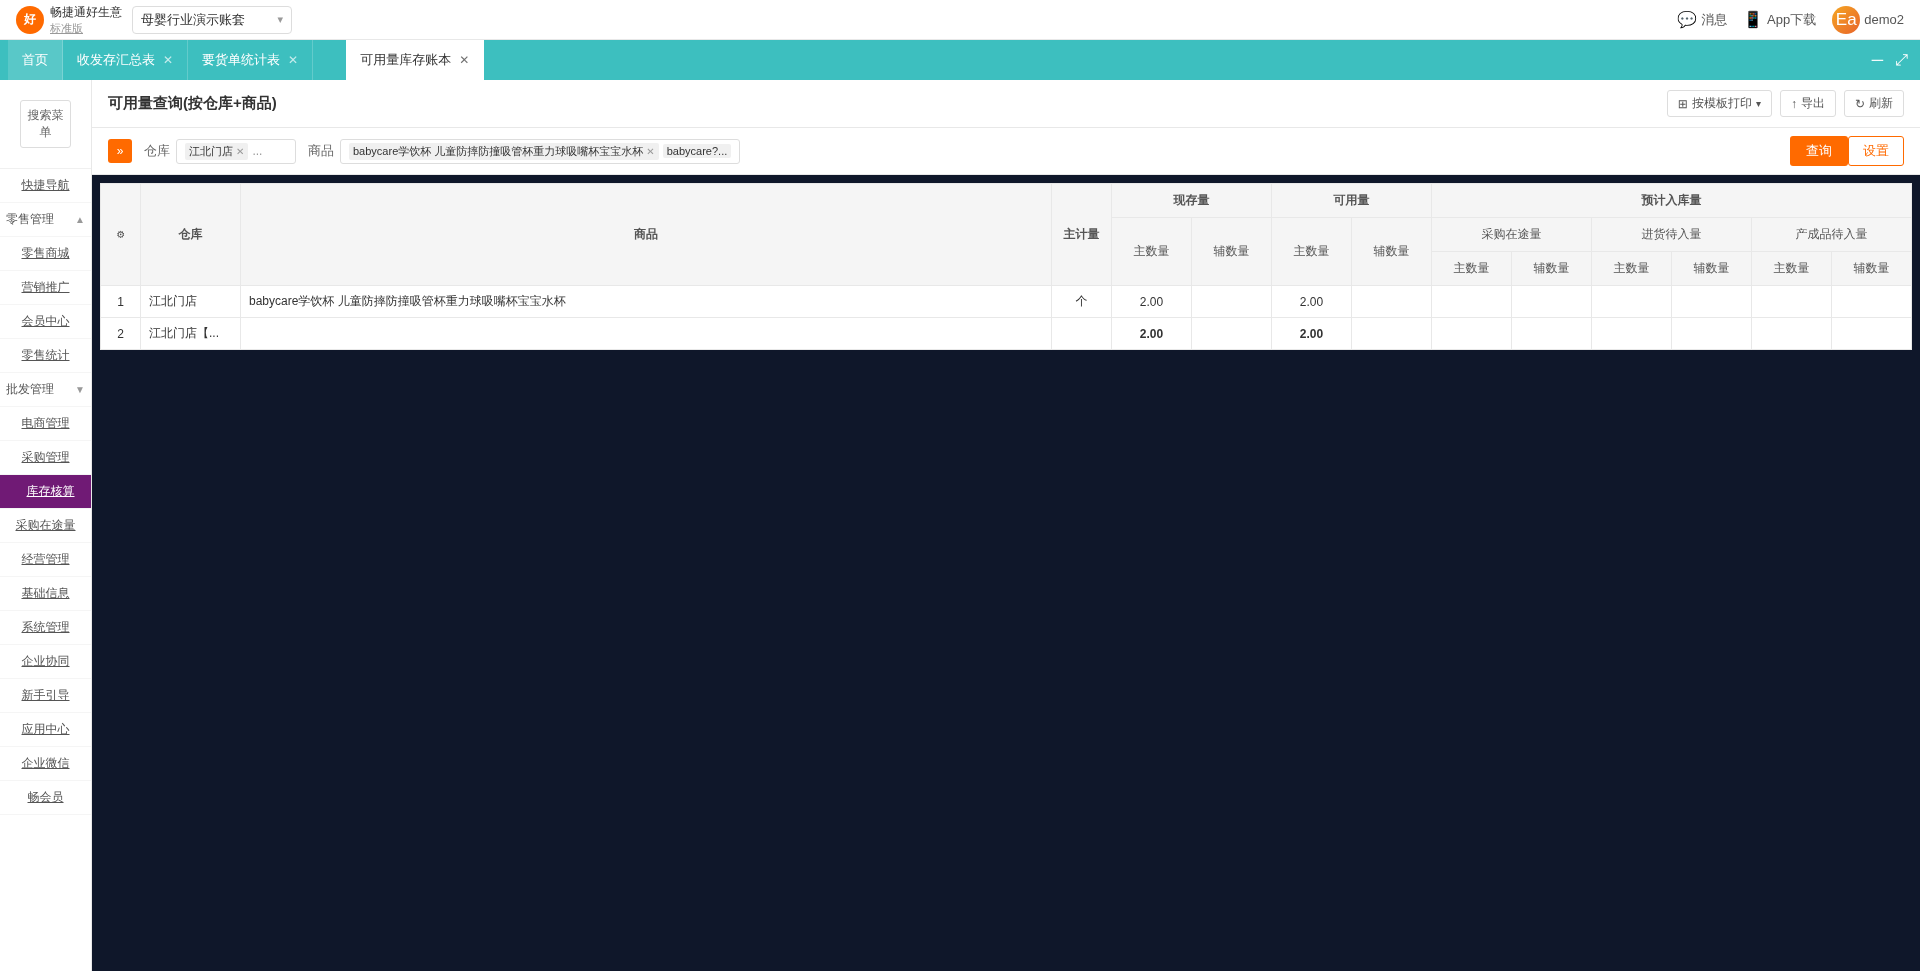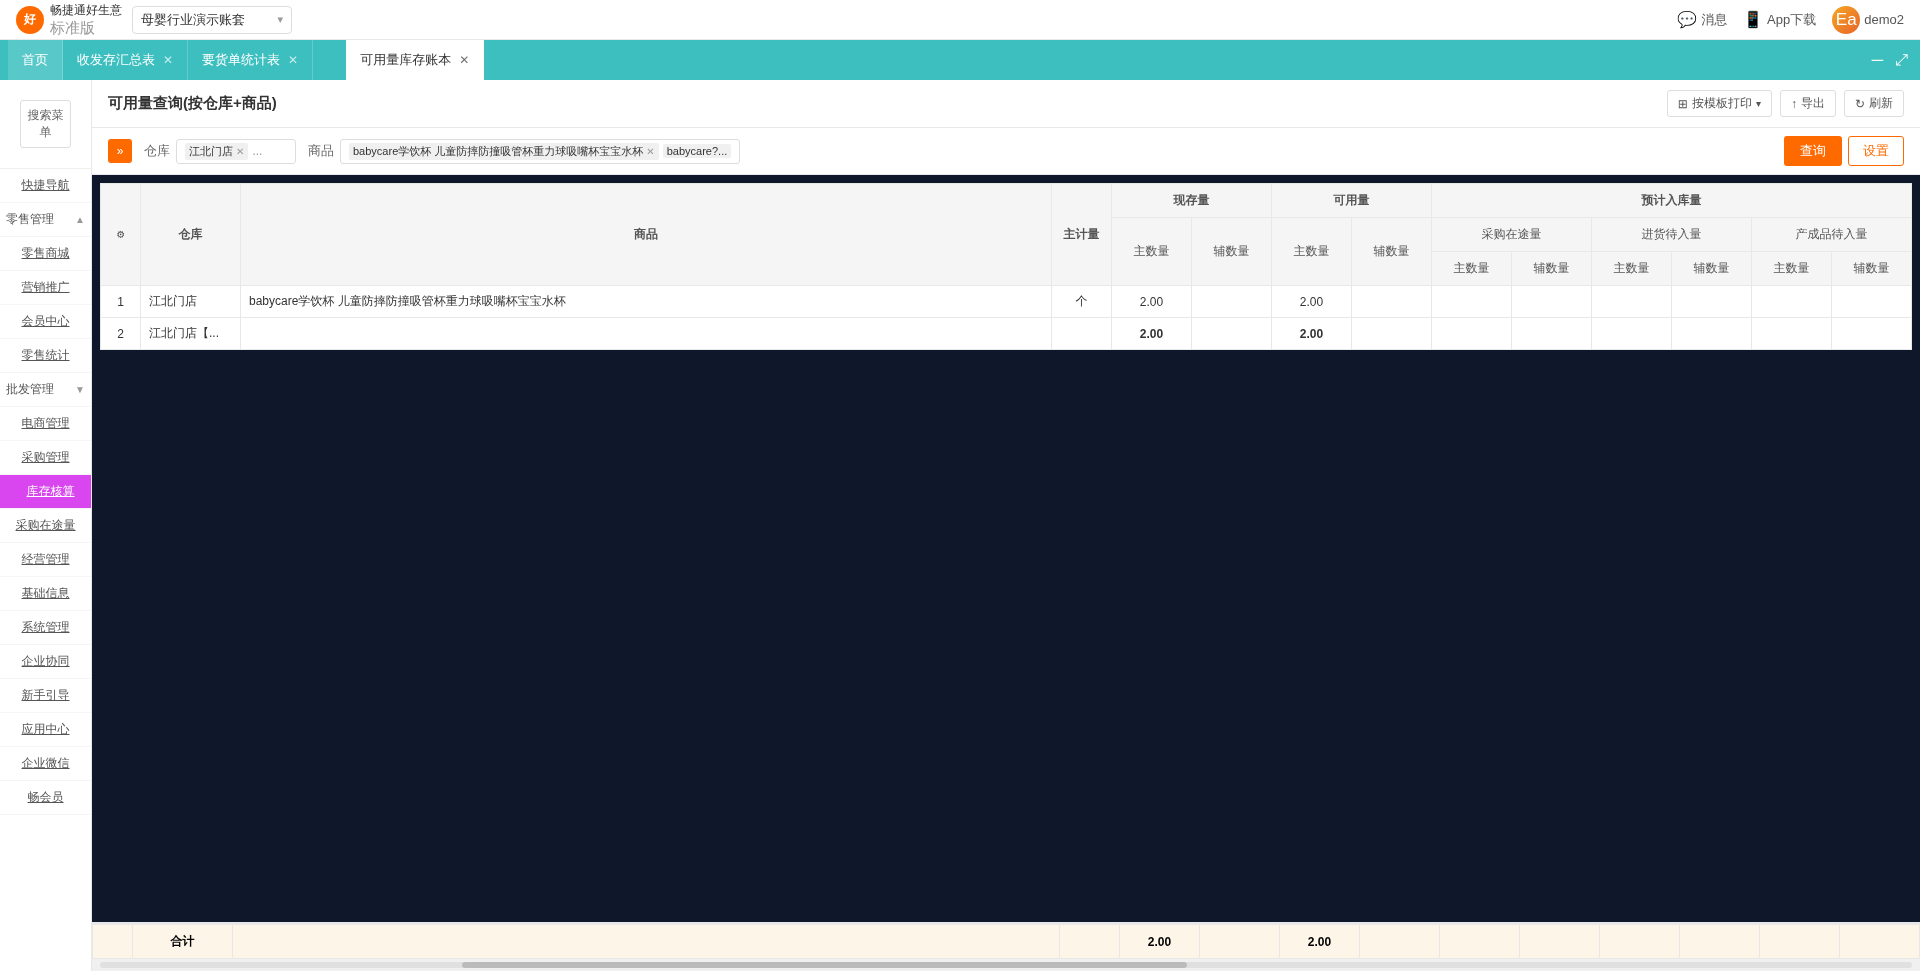--- a/index.html
+++ b/index.html
@@ -32,21 +32,21 @@
       background: #ff6a00;
       border-radius: 50%;
       display: flex;
       align-items: center;
       justify-content: center;
       color: white;
       font-size: 12px;
       font-weight: bold;
     }
     .logo-text { font-size: 12px; color: #333; }
-    .logo-subtitle { font-size: 15px; color: #999; }
+    .logo-subtitle { font-size: 11px; color: #999; text-decoration: underline; }
     .tenant-selector {
       display: flex;
       align-items: center;
       gap: 4px;
       padding: 4px 8px;
       border: 1px solid #ddd;
       border-radius: 4px;
       cursor: pointer;
       font-size: 13px;
       color: #333;
@@ -283,21 +283,21 @@
       font-size: 10px;
     }
     .filter-more {
       color: #999;
       font-size: 12px;
       cursor: pointer;
     }
     .filter-actions {
       margin-left: auto;
       display: flex;
-      gap: 6px;
+      gap: 0;
     }
     .btn-query {
       background: #ff6a00;
       color: #fff;
       border: none;
       padding: 5px 16px;
       border-radius: 3px;
       font-size: 13px;
       cursor: pointer;
     }
@@ -473,21 +473,21 @@
     <div class="sidebar-section-header">
       <span>批发管理</span>
       <span style="font-size:10px;color:#999;">▼</span>
     </div>
     <div class="sidebar-nav-item">
       <span>电商管理</span>
     </div>
     <div class="sidebar-nav-item">
       <span>采购管理</span>
     </div>
-    <div class="sidebar-nav-item active" style="background:#d946ef;color:#fff;padding-left:16px;">
+    <div class="sidebar-nav-item active" style="background:#701a75;color:#fff;padding-left:16px;">
       <span>库存核算</span>
     </div>
     <div class="sidebar-nav-item">
       <span>采购在途量</span>
     </div>
     <div class="sidebar-nav-item">
       <span>经营管理</span>
     </div>
     <div class="sidebar-nav-item">
       <span>基础信息</span>
@@ -629,43 +629,15 @@
             <td></td>
             <td></td>
             <td></td>
             <td></td>
             <td></td>
           </tr>
         </tbody>
       </table>
     </div>
 
-    <div class="table-footer">
-      <table class="footer-table">
-        <tbody>
-            <tr>
-          <td style="width:40px;"></td>
-          <td class="td-left" style="width:100px;font-weight:bold;">合计</td>
-          <td></td>
-          <td style="width:60px;"></td>
-          <td style="width:80px;font-weight:bold;">2.00</td>
-          <td style="width:80px;"></td>
-          <td style="width:80px;font-weight:bold;">2.00</td>
-          <td style="width:80px;"></td>
-          <td style="width:80px;"></td>
-          <td style="width:80px;"></td>
-          <td style="width:80px;"></td>
-          <td style="width:80px;"></td>
-          <td style="width:80px;"></td>
-          <td style="width:80px;"></td>
-        </tr>
-      </tbody>
-        </table>
-
-      <div class="scroll-bar-area">
-        <div class="scroll-bar-track">
-          <div class="scroll-bar-thumb"></div>
-        </div>
-      </div>
-    </div>
 
   </div>
 </div>
 
 </body></html>

